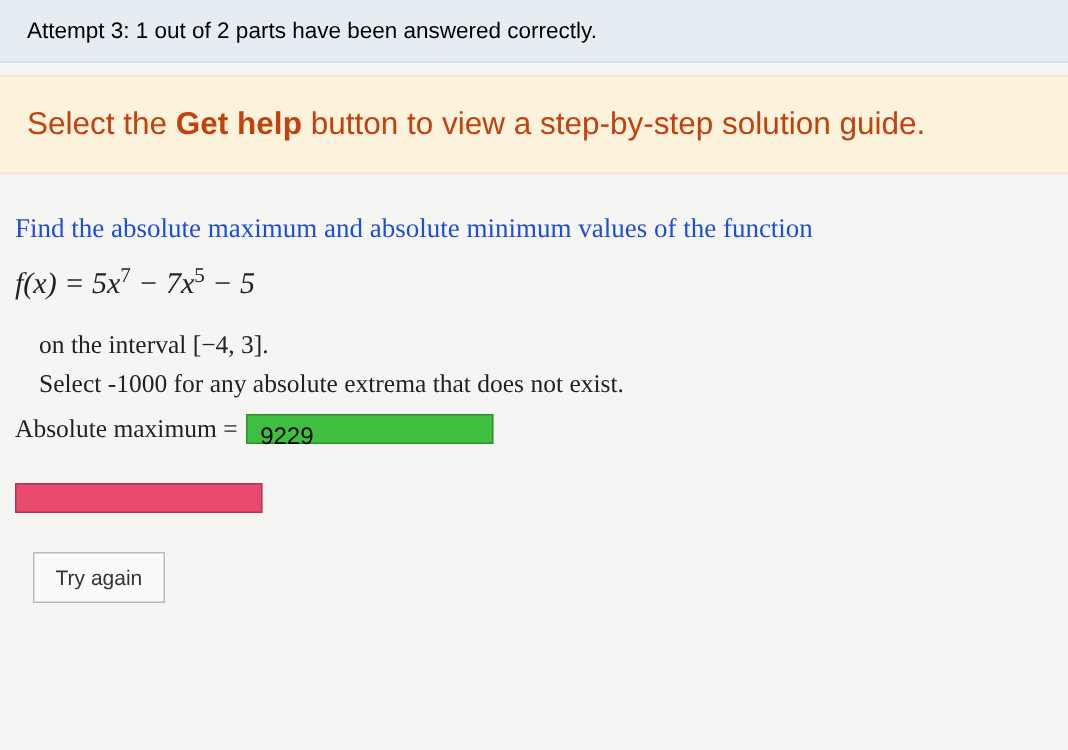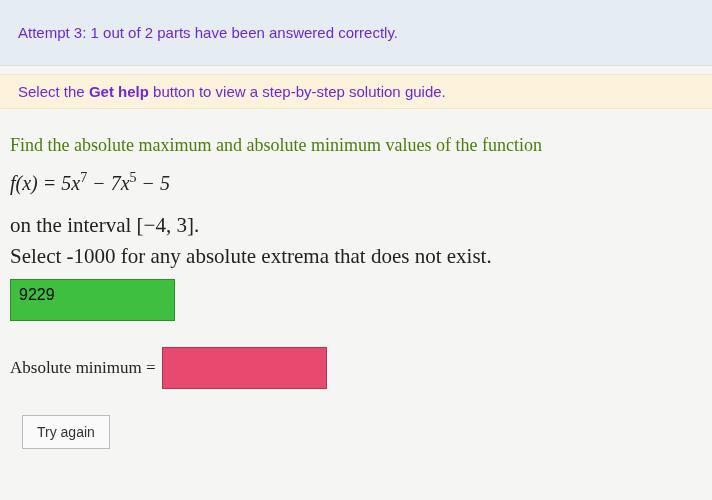--- a/index.html
+++ b/index.html
@@ -9,67 +9,67 @@
     width: 712px;
     height: 500px;
     font-family: Georgia, 'Times New Roman', serif;
     background: #f5f5f3;
     color: #222;
     font-size: 17px;
     overflow: hidden;
   }
   .attempt-banner {
     background: #e6edf2;
-    padding: 24px 18px;
+    padding: 12px 18px;
     font-family: Arial, Helvetica, sans-serif;
     font-size: 15px;
-    color: #6d28d9;
+    color: #000000;
     border-bottom: 1px solid #d8dde2;
   }
   .help-banner {
     background: #fdf2dc;
-    padding: 8px 18px;
+    padding: 20px 18px;
     font-family: Arial, Helvetica, sans-serif;
-    font-size: 15px;
-    color: #6d28d9;
+    font-size: 21px;
+    color: #c2410c;
     margin-top: 8px;
     border-top: 1px solid #f3e6c8;
     border-bottom: 1px solid #f3e6c8;
   }
   .content {
     padding: 18px 10px 0 10px;
   }
   .problem-statement {
     font-size: 18px;
-    color: #4d7c0f;
+    color: #1d4ed8;
     margin: 8px 0 12px 0;
   }
   .formula {
     text-align: left;
     font-family: 'Cambria Math', 'STIX', serif;
     font-size: 20px;
     margin: 14px 0 18px 0;
     font-style: italic;
   }
   sup { font-size: 0.7em; vertical-align: super; font-style: normal;}
   .interval-line, .hint-line {
-    margin: 6px 0;
-    font-size: 21px;
+    margin: 6px 16px;
+    font-size: 17px;
   }
   .answer-row {
     margin: 10px 0 26px 0;
     display: flex;
     align-items: center;
     gap: 6px;
     font-size: 17px;
   }
   .answer-box {
     display: inline-block;
     min-width: 165px;
-    height: 42px;
+    height: 20px;
     line-height: 30px;
     padding: 0 8px;
     border: 1px solid rgba(0,0,0,0.25);
     font-family: Arial, sans-serif;
     font-size: 16px;
   }
   .correct { background: #3fbf3f; color: #000; }
   .incorrect { background: #e84a6f; }
   .buttons {
     margin-top: 20px;
@@ -107,25 +107,25 @@
     <span>f(x) = 5x</span><sup>7</sup><span> − 7x</span><sup>5</sup><span> − 5</span>
   </div>
 
   <div class="interval-line">
     <span>on the interval </span><span>[−4, 3].</span>
   </div>
 
   <div class="hint-line">Select -1000 for any absolute extrema that does not exist.</div>
 
   <div class="answer-row">
+    <span>Absolute maximum =</span>
     <span class="answer-box correct">9229</span>
   </div>
 
   <div class="answer-row">
-    <span>Absolute minimum =</span>
     <span class="answer-box incorrect"></span>
   </div>
 
   <div class="buttons">
     <button class="btn">Try again</button>
   </div>
 
 </div>
 
 </body></html>

